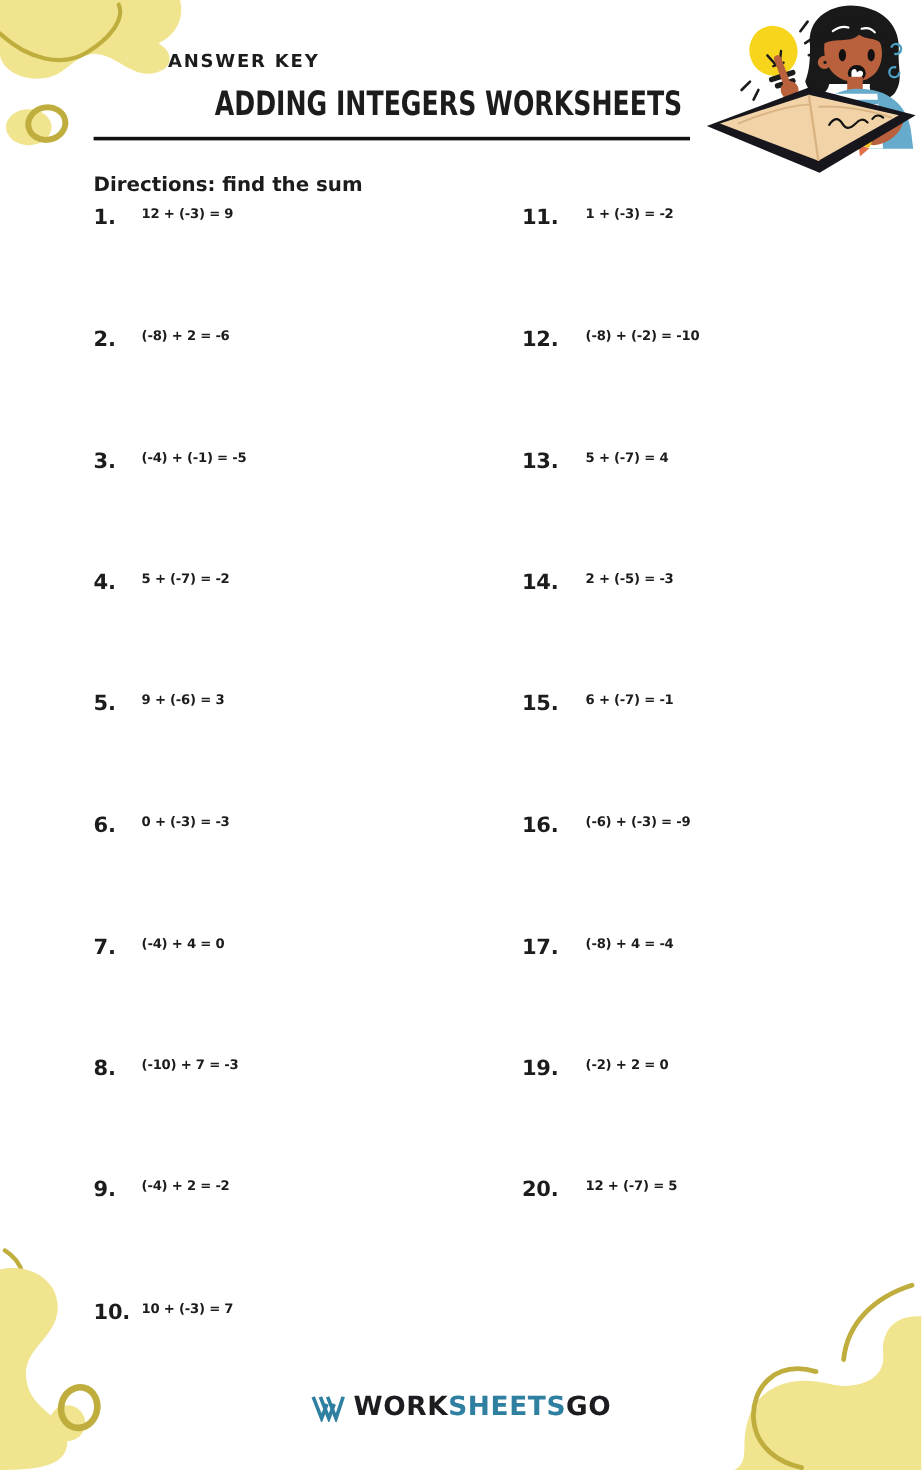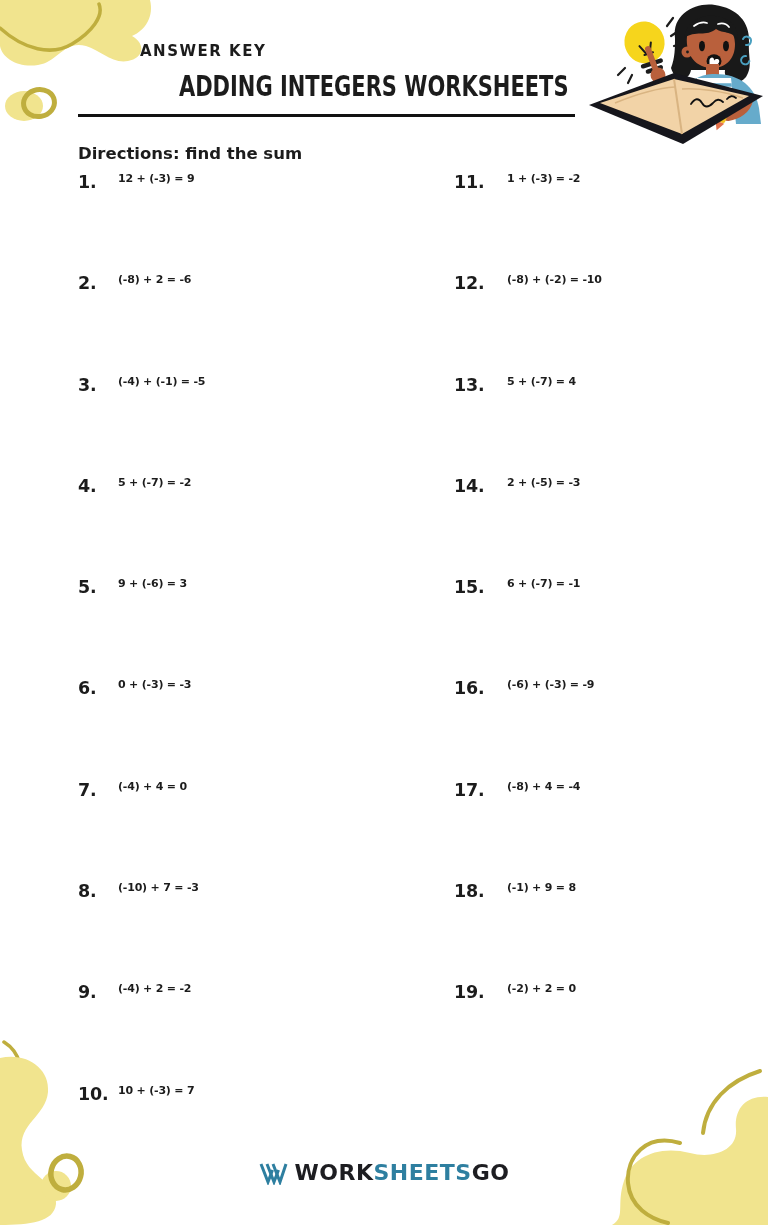--- a/index.html
+++ b/index.html
@@ -51,21 +51,21 @@
   }
   .illustration{position:absolute;left:585px;top:2px;}
 
   .directions{
     position:absolute;left:78px;top:144px;
     font-size:16.5px;font-weight:bold;
   }
 
   .col{position:absolute;top:172px;display:flex;flex-direction:column;}
   .col-left{left:78px;}
-  .col-right{left:454px;}
+  .col-right{left:435px;}
   .problem-row{height:101.3px;display:flex;align-items:flex-start;}
   .pnum{
     font-size:17.5px;font-weight:bold;flex:0 0 auto;
     letter-spacing:-0.2px;
   }
   .col-left .pnum{width:40px;}
   .col-right .pnum{width:53px;}
   .pexpr{font-size:11px;font-weight:bold;letter-spacing:-0.2px;white-space:nowrap;}
 
   .footer{
@@ -250,26 +250,26 @@
     </div>
   <div class="problem-row">
       <span class="pnum">16.</span>
       <span class="pexpr">(-6) + (-3) = -9</span>
     </div>
   <div class="problem-row">
       <span class="pnum">17.</span>
       <span class="pexpr">(-8) + 4 = -4</span>
     </div>
   <div class="problem-row">
-      <span class="pnum">18.</span>
-      <span class="pexpr">(-1) + 9 = 8</span>
-    </div>
-  <div class="problem-row">
       <span class="pnum">19.</span>
       <span class="pexpr">(-2) + 2 = 0</span>
+    </div>
+  <div class="problem-row">
+      <span class="pnum">20.</span>
+      <span class="pexpr">12 + (-7) = 5</span>
     </div>
 </div>
 
 <div class="footer">
   <svg width="29" height="24" viewBox="0 0 29 24">
     <path d="M2 3 L9 21 L13.5 9" stroke="var(--brand-teal)" stroke-width="3" fill="none"></path>
     <path d="M8 3 L15 21 L19.5 9" stroke="var(--brand-teal)" stroke-width="3" fill="none"></path>
     <path d="M14 3 L21 21 L27 3" stroke="var(--brand-teal)" stroke-width="3" fill="none"></path>
   </svg>
   <div class="brand-text">

